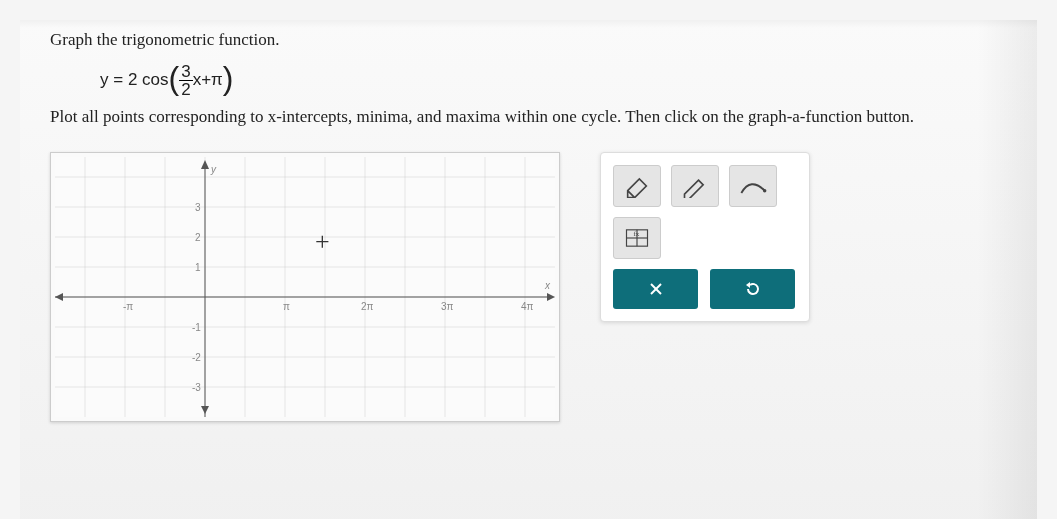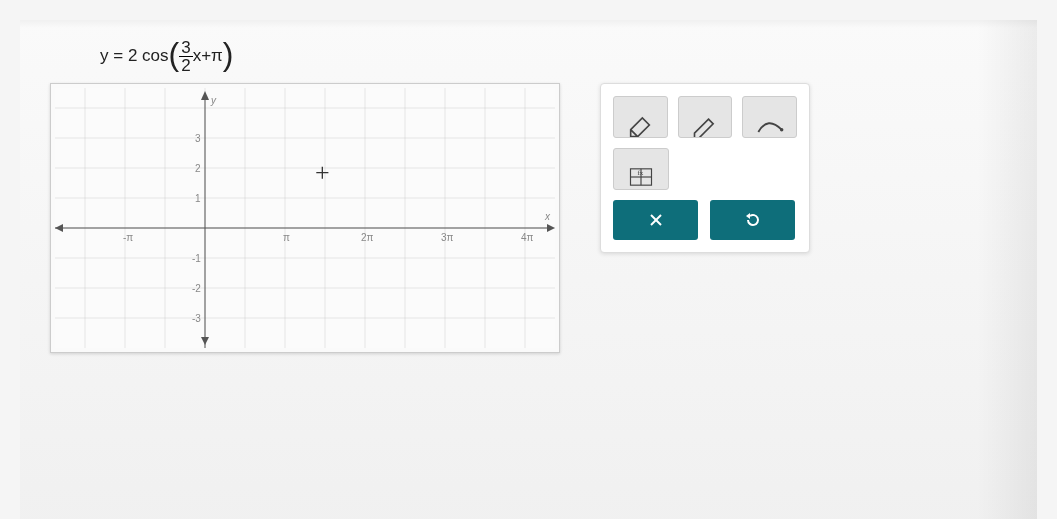--- a/index.html
+++ b/index.html
@@ -17,38 +17,40 @@
 .work{display:flex;gap:40px;align-items:flex-start}
 .graph-wrap{border:1px solid #ccc;background:#fafafa;padding:4px;box-shadow:0 1px 3px rgba(0,0,0,.15)}
 .graph{width:500px;height:260px;position:relative;background:#fbfbfb}
 .grid line{stroke:#ccc;stroke-width:.5}
 .axis line{stroke:#555;stroke-width:1}
 .tick text{font-size:10px;fill:#888;font-family:Arial}
 .axis-label{font-size:10px;fill:#888;font-style:italic}
 .cursor{position:absolute;left:260px;top:70px;font-size:26px;color:#333;font-weight:300;pointer-events:none}
 .tools{background:#fff;border:1px solid #ddd;border-radius:4px;padding:12px;box-shadow:0 1px 4px rgba(0,0,0,.12);width:210px}
 .trow{display:flex;gap:10px;margin-bottom:10px}
-.tb{width:56px;height:42px;border:1px solid #ccc;border-radius:3px;background:#e5e5e5;display:flex;align-items:flex-end;justify-content:center;cursor:pointer}
+.tb{width:48px;height:42px;border:1px solid #ccc;border-radius:3px;background:#e5e5e5;display:flex;align-items:center;justify-content:center;cursor:pointer}
 .tb svg{width:28px;height:24px}
 .act{width:85px;height:40px;background:#0e6e7a;border:none;border-radius:3px;display:flex;align-items:center;justify-content:center;cursor:pointer}
 .act svg{stroke:#fff;fill:none;stroke-width:2}
 .arow{display:flex;gap:12px;margin-top:6px}
 </style>
 </head>
 <body>
 
 <div class="page">
 <div class="shadow-t"></div>
     <div class="shadow-r"></div>
 
+<p class="prompt">Graph the trigonometric function.</p>
 
 <div class="eq">
   <span>y</span> = <span>2</span> <span>cos</span><span class="paren-l">(</span><span class="frac"><span class="num">3</span><span class="den">2</span></span><span>x</span><span>+</span><span>π</span><span class="paren-r">)</span>
 </div>
 
+<p class="instr">Plot all points corresponding to x-intercepts, minima, and maxima within one cycle. Then click on the graph-a-function button.</p>
 
 <div class="work">
   <div class="graph-wrap">
     <div class="graph">
       <svg width="500" height="260" viewBox="0 0 500 260">
         <g class="grid">
           <line x1="0" y1="20" x2="500" y2="20"></line>
               <line x1="0" y1="50" x2="500" y2="50"></line>
               <line x1="0" y1="80" x2="500" y2="80"></line>
               <line x1="0" y1="110" x2="500" y2="110"></line>

